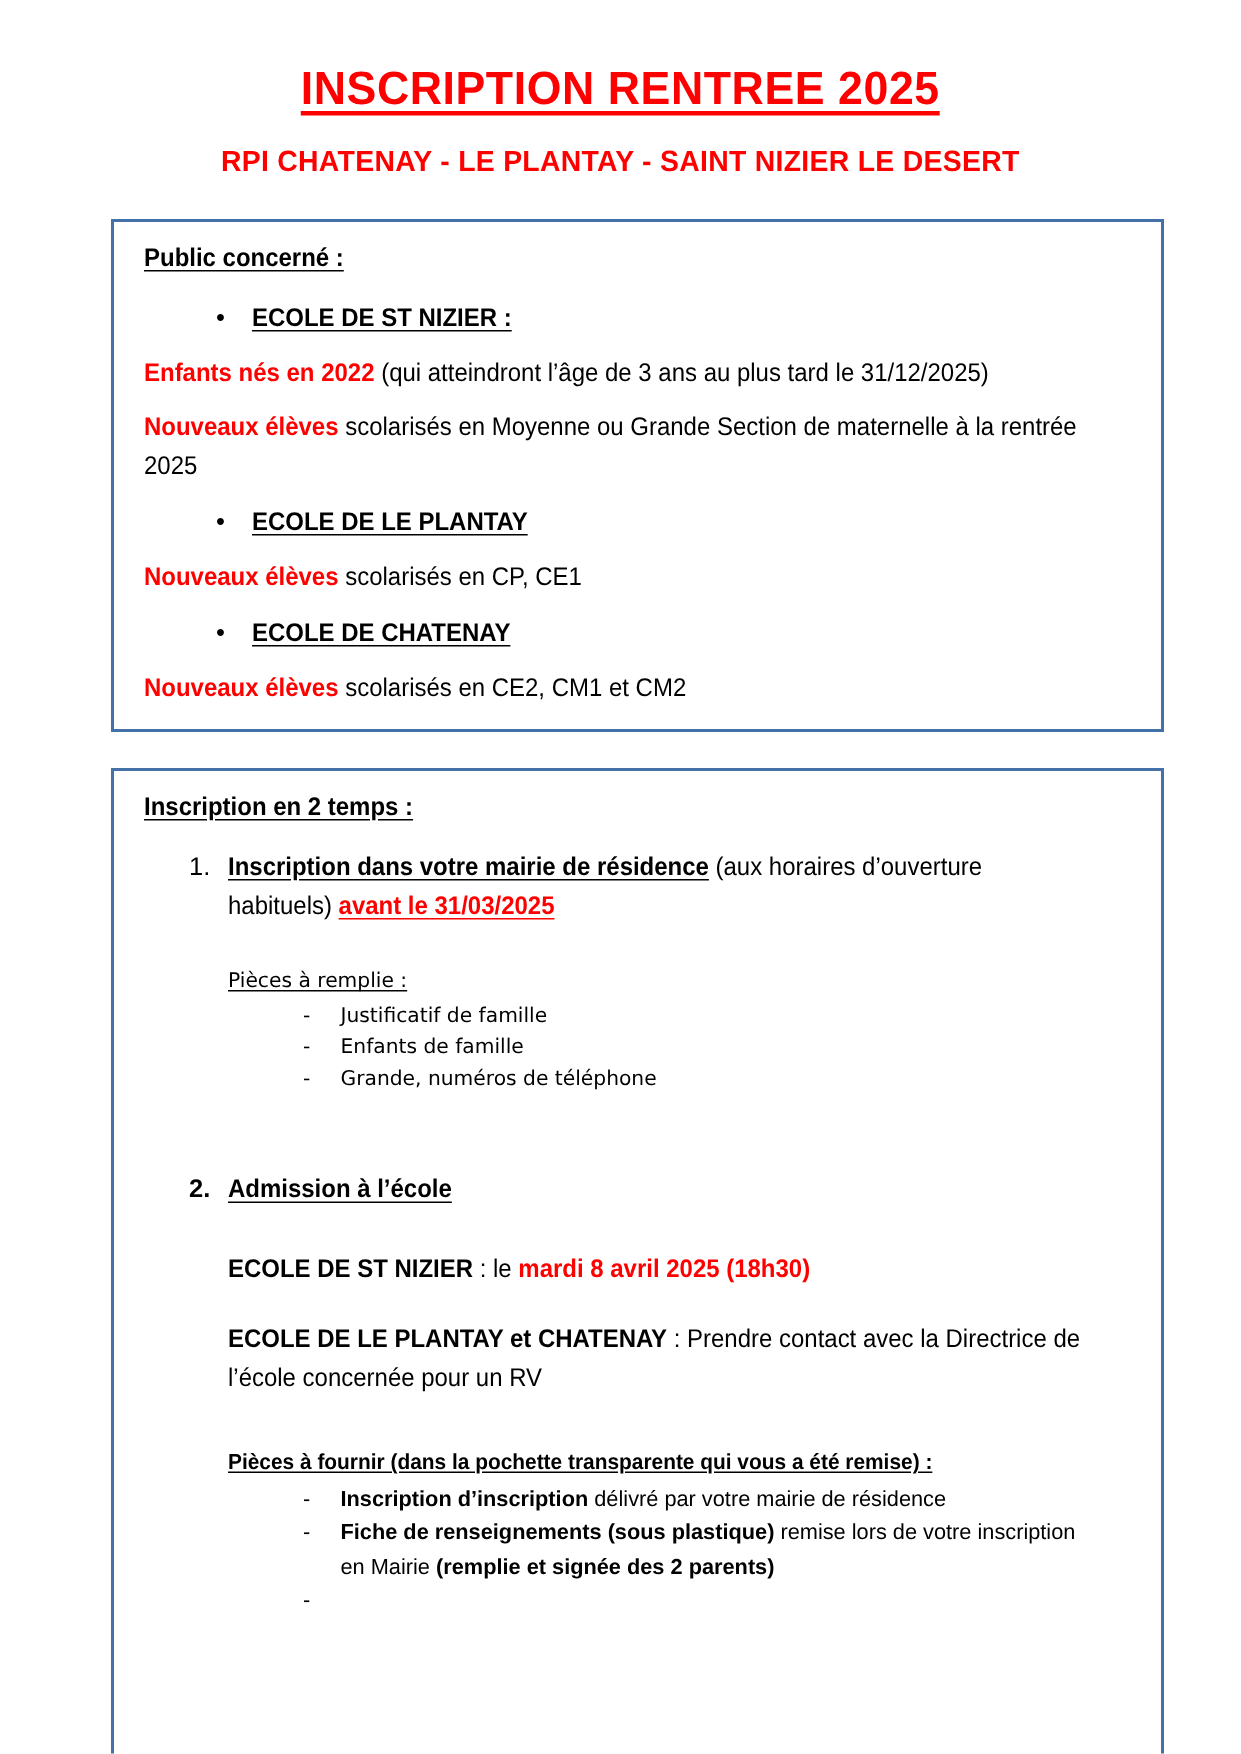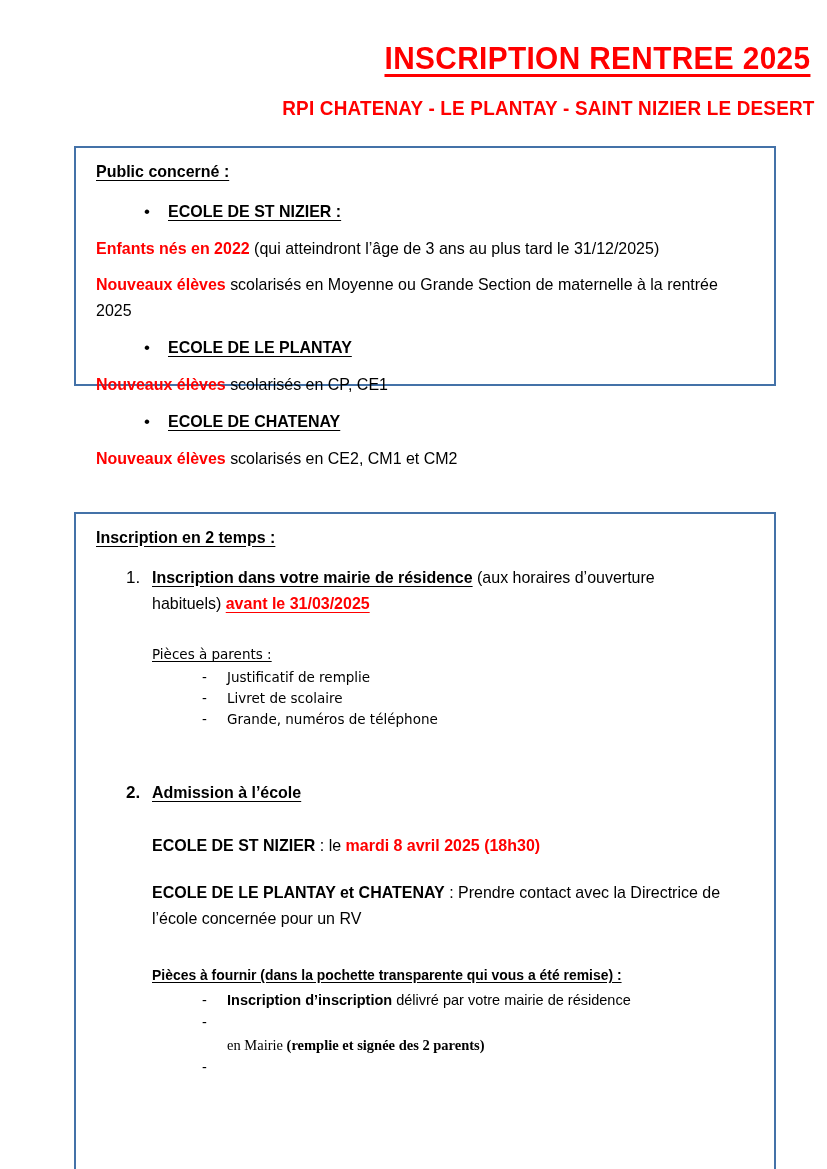--- a/index.html
+++ b/index.html
@@ -11,21 +11,21 @@
     width: 827px;
     height: 1169px;
     position: relative;
     font-family: "Liberation Sans", sans-serif;
     color: #000000;
     overflow: hidden;
   }
 
   
   .title-block {
-    text-align: right;
+    text-align: center;
     padding-top: 42px;
   }
   .doc-title {
     font-family: "Liberation Sans", sans-serif;
     font-weight: bold;
     font-size: 31px;
     letter-spacing: 0.4px;
     color: #FF0000;
     text-decoration: underline;
     text-underline-offset: 5px;
@@ -48,21 +48,21 @@
 
   
   .box {
     position: absolute;
     left: 74px;
     width: 702px;
     border: 2px solid #4472A8;
     box-sizing: border-box;
     background: #ffffff;
   }
-  #box-public  { top: 146px;  height: 240px; }
+  #box-public  { top: 146px;  height: 342px; }
   #box-inscrip { top: 512px;  height: 692px; }
 
   .box-inner { padding: 11px 14px 10px 20px; }
 
   
   .p {
     font-family: "Liberation Sans Narrow", "Liberation Sans", sans-serif;
     font-size: 17px;
     line-height: 1.52;
     margin: 0 0 11px 0;
@@ -143,21 +143,21 @@
     display: flex;
     font-family: "Liberation Sans Narrow", "Liberation Sans", sans-serif;
     font-size: 14.5px;
     line-height: 1.55;
     margin: 0;
     padding-left: 50px;
   }
   .dash-row.wide { font-family: "DejaVu Sans", sans-serif; font-size: 13.5px; }
   .dash-mark { width: 25px; flex: 0 0 25px; }
   .dash-text { flex: 1 1 auto; max-width: 530px; }
-  .dash-cont { padding-left: 75px; font-family: Liberation Serif, serif; font-size: 14.5px; line-height: 1.55; max-width: 530px; }
+  .dash-cont { padding-left: 75px; font-family: Liberation Sans, sans-serif; font-size: 14.5px; line-height: 1.55; max-width: 530px; }
 
   .sp-sm { height: 10px; }
   .sp-md { height: 22px; }
   .sp-lg { height: 40px; }
 </style>
 </head>
 <body>
 
 <div class="title-block">
   <div class="doc-title">INSCRIPTION RENTREE 2025</div>
@@ -209,28 +209,28 @@
     <div class="p heading">Inscription en 2 temps :</div>
 
     <div class="num-row">
       <span class="num-mark">1.</span>
       <span class="num-body"><span class="b u">Inscription dans votre mairie de résidence</span><span> (aux horaires d’ouverture habituels) </span><span class="red b u">avant le 31/03/2025</span></span>
     </div>
 
     <div class="sp-md"></div>
 
     <div class="indent-block">
-      <div class="sub-head wide">Pièces à parents :</div>
+      <div class="sub-head wide">Pièces à remplie :</div>
       <div class="dash-row wide">
         <span class="dash-mark">-</span>
-        <span class="dash-text">Justificatif de remplie</span>
+        <span class="dash-text">Justificatif de famille</span>
       </div>
       <div class="dash-row wide">
         <span class="dash-mark">-</span>
-        <span class="dash-text">Livret de scolaire</span>
+        <span class="dash-text">Enfants de famille</span>
       </div>
       <div class="dash-row wide">
         <span class="dash-mark">-</span>
         <span class="dash-text">Grande, numéros de téléphone</span>
       </div>
     </div>
 
     <div class="sp-lg"></div>
     <div class="sp-sm"></div>
 
@@ -256,20 +256,21 @@
 
       <div class="sub-head b">Pièces à fournir (dans la pochette transparente qui vous a été remise) :</div>
 
       <div class="dash-row">
         <span class="dash-mark">-</span>
         <span class="dash-text"><span class="b">Inscription d’inscription</span><span> délivré par votre mairie de résidence</span></span>
       </div>
 
       <div class="dash-row">
         <span class="dash-mark">-</span>
+        <span class="dash-text"><span class="b">Fiche de renseignements (sous plastique)</span><span> remise lors de votre inscription</span></span>
       </div>
       <div class="dash-cont"><span>en Mairie </span><span class="b">(remplie et signée des 2 parents)</span></div>
 
       <div class="dash-row">
         <span class="dash-mark">-</span>
       </div>
 
     </div>
 
   </div>

